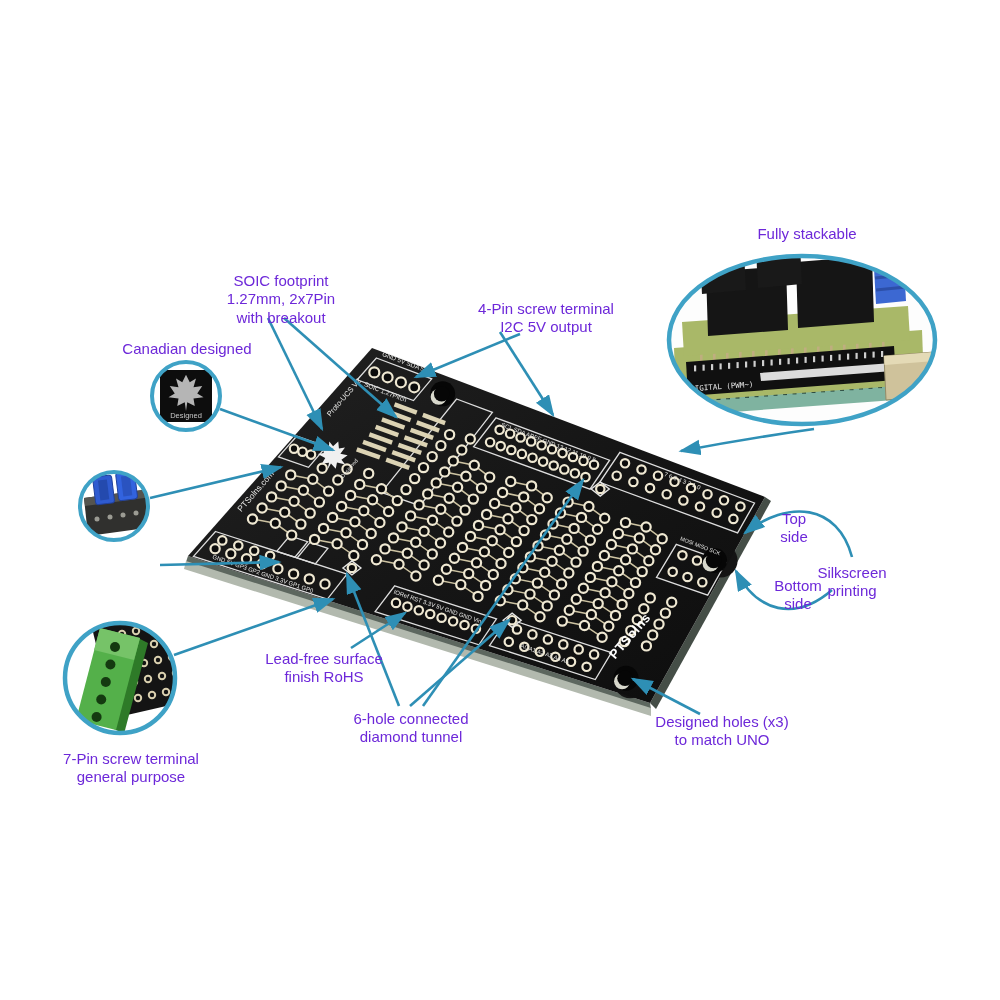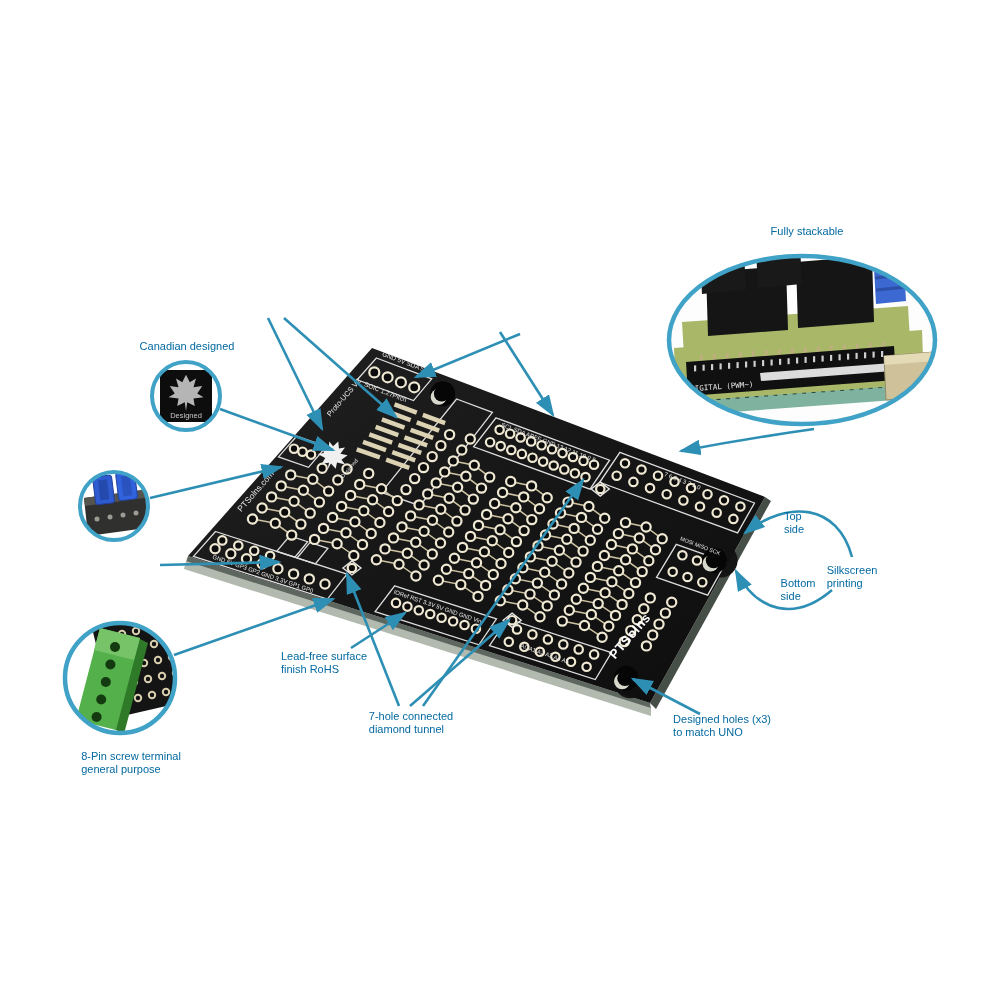--- a/index.html
+++ b/index.html
@@ -1,20 +1,20 @@
 <!DOCTYPE html>
 <html><head>
 <meta charset="utf-8">
 <style>
   html,body{margin:0;padding:0;background:#ffffff;}
   .stage{position:relative;width:1000px;height:1000px;background:#ffffff;overflow:hidden;
          font-family:"Liberation Sans",sans-serif;}
   svg#scene{position:absolute;left:0;top:0;}
-  .callout{position:absolute;transform:translateX(-50%);
-           font-size:11px;line-height:1.22;color:#0369a1;white-space:pre-line;}
+  .callout{position:absolute;transform:translateX(-50%);text-align:center;
+           font-size:15px;line-height:1.22;color:#6d28d9;white-space:pre-line;}
   .silk{fill:#e8e8e6;font-family:"Liberation Sans",sans-serif;text-anchor:middle;}
   .silk-logo{fill:#ffffff;font-weight:bold;letter-spacing:0.5px;}
 </style>
 </head>
 <body>
 
 <div class="stage">
 
 <svg id="scene" width="1000" height="1000" viewBox="0 0 1000 1000">
   <defs>
@@ -582,30 +582,35 @@
     <path d="M351,648 L405,613" marker-end="url(#ah)"></path>
     <path d="M399,706 L347,574" marker-end="url(#ah)"></path>
     <path d="M410,706 L509,620" marker-end="url(#ah)"></path>
     <path d="M423,706 L583,480" marker-end="url(#ah)"></path>
     <path d="M700,714 L633,679" marker-end="url(#ah)"></path>
     <path d="M852,557 C838,504 788,499 745,533" marker-end="url(#ah)"></path>
     <path d="M832,590 C795,622 757,612 736,571" marker-end="url(#ah)"></path>
   </g>
 </svg>
 
+<div class="callout" style="left:281px;top:272px">SOIC footprint
+1.27mm, 2x7Pin
+with breakout</div>
 <div class="callout" style="left:187px;top:340px">Canadian designed</div>
+<div class="callout" style="left:546px;top:300px">4-Pin screw terminal
+I2C 5V output</div>
 <div class="callout" style="left:807px;top:225px">Fully stackable</div>
 <div class="callout" style="left:794px;top:510px">Top
 side</div>
 <div class="callout" style="left:798px;top:577px">Bottom
 side</div>
 <div class="callout" style="left:852px;top:564px">Silkscreen
 printing</div>
 <div class="callout" style="left:324px;top:650px">Lead-free surface
 finish RoHS</div>
-<div class="callout" style="left:411px;top:710px">7-hole connected
+<div class="callout" style="left:411px;top:710px">6-hole connected
 diamond tunnel</div>
 <div class="callout" style="left:722px;top:713px">Designed holes (x3)
 to match UNO</div>
-<div class="callout" style="left:131px;top:750px">8-Pin screw terminal
+<div class="callout" style="left:131px;top:750px">7-Pin screw terminal
 general purpose</div>
 
 </div>
 
 </body></html>

